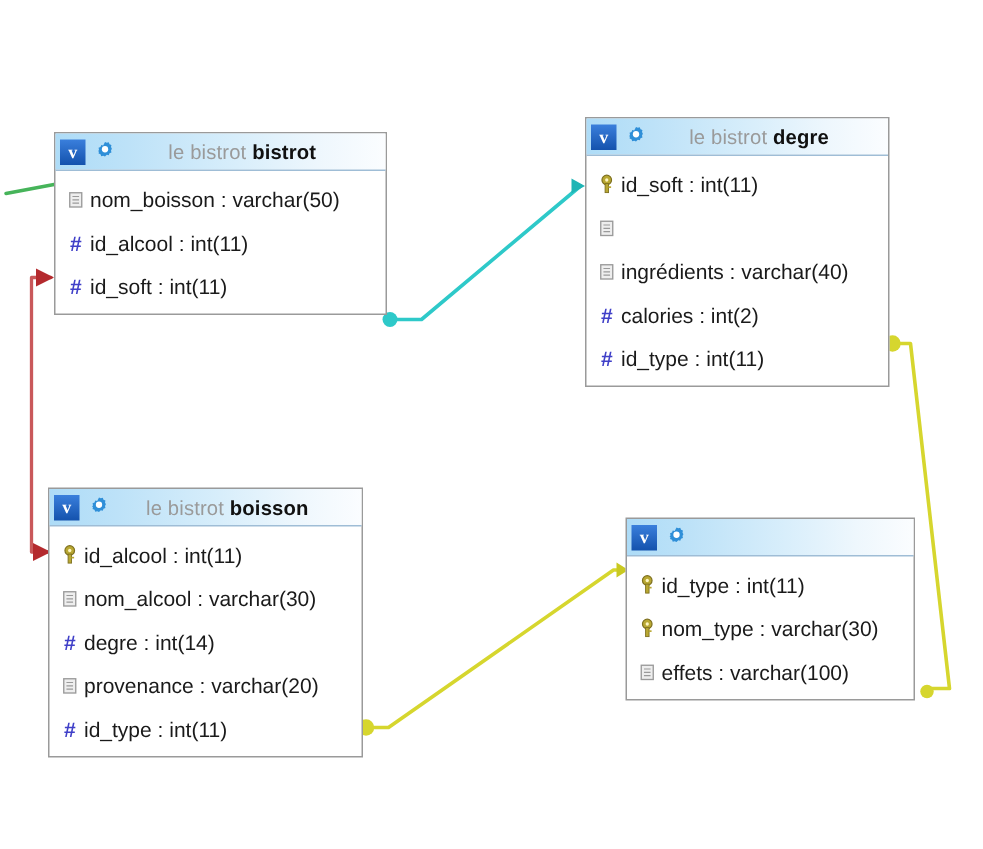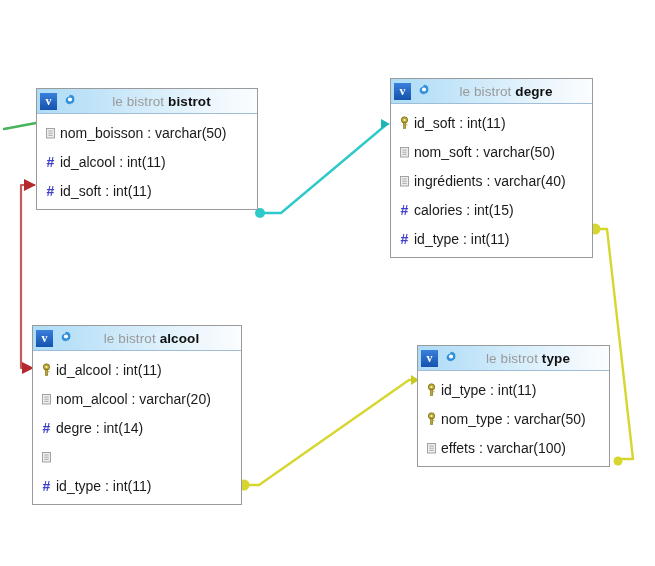--- a/index.html
+++ b/index.html
@@ -200,122 +200,118 @@
         </svg>
         <span class="col-text">id_soft : int(11)</span>
       </div>
       <div class="tbl-row">
         <svg class="col-icon" viewBox="0 0 13 14">
           <rect x="2.5" y="2.5" width="8" height="9.5" fill="#eeeeee" stroke="#9a9a9a" stroke-width="0.9"></rect>
           <line x1="4.3" y1="5" x2="8.7" y2="5" stroke="#9a9a9a" stroke-width="0.8"></line>
           <line x1="4.3" y1="7.2" x2="8.7" y2="7.2" stroke="#9a9a9a" stroke-width="0.8"></line>
           <line x1="4.3" y1="9.4" x2="8.7" y2="9.4" stroke="#9a9a9a" stroke-width="0.8"></line>
         </svg>
-        <span class="col-text">nom_soft : varchar(50)</span>
       </div>
       <div class="tbl-row">
         <svg class="col-icon" viewBox="0 0 13 14">
           <rect x="2.5" y="2.5" width="8" height="9.5" fill="#eeeeee" stroke="#9a9a9a" stroke-width="0.9"></rect>
           <line x1="4.3" y1="5" x2="8.7" y2="5" stroke="#9a9a9a" stroke-width="0.8"></line>
           <line x1="4.3" y1="7.2" x2="8.7" y2="7.2" stroke="#9a9a9a" stroke-width="0.8"></line>
           <line x1="4.3" y1="9.4" x2="8.7" y2="9.4" stroke="#9a9a9a" stroke-width="0.8"></line>
         </svg>
         <span class="col-text">ingrédients : varchar(40)</span>
       </div>
       <div class="tbl-row">
         <span class="col-hash">#</span>
-        <span class="col-text">calories : int(15)</span>
+        <span class="col-text">calories : int(2)</span>
       </div>
       <div class="tbl-row">
         <span class="col-hash">#</span>
         <span class="col-text">id_type : int(11)</span>
       </div>
     </div>
   </div>
 
   <div class="table-card" style="left:32px; top:325px; width:210px;">
     <div class="tbl-header">
       <div class="hdr-badge">v</div>
       <svg class="hdr-gear" viewBox="0 0 16 16">
         <path d="M8 1.6l1.2.6 1.3-.3.5 1.3 1.3.5-.3 1.3.6 1.2-.6 1.2.3 1.3-1.3.5-.5 1.3-1.3-.3L8 11.4l-1.2-.6-1.3.3-.5-1.3-1.3-.5.3-1.3L3.4 8l.6-1.2-.3-1.3 1.3-.5.5-1.3 1.3.3z" fill="#2f8fd8"></path>
         <circle cx="8" cy="6.5" r="2.1" fill="#ffffff"></circle>
       </svg>
       <div class="hdr-title">
         <span class="hdr-schema">le bistrot</span>
-        <span class="hdr-name">alcool</span>
+        <span class="hdr-name">boisson</span>
       </div>
     </div>
     <div class="tbl-body">
       <div class="tbl-row">
         <svg class="col-icon" viewBox="0 0 13 14">
           <circle cx="6.5" cy="4" r="3.2" fill="#b9a832" stroke="#7e7020" stroke-width="0.8"></circle>
           <circle cx="6.5" cy="4" r="1.1" fill="#fdf5c0"></circle>
           <rect x="5.4" y="6.4" width="2.3" height="6" fill="#b9a832" stroke="#7e7020" stroke-width="0.6"></rect>
           <rect x="7.6" y="8.2" width="1.8" height="1.1" fill="#b9a832"></rect>
         </svg>
         <span class="col-text">id_alcool : int(11)</span>
       </div>
       <div class="tbl-row">
         <svg class="col-icon" viewBox="0 0 13 14">
           <rect x="2.5" y="2.5" width="8" height="9.5" fill="#eeeeee" stroke="#9a9a9a" stroke-width="0.9"></rect>
           <line x1="4.3" y1="5" x2="8.7" y2="5" stroke="#9a9a9a" stroke-width="0.8"></line>
           <line x1="4.3" y1="7.2" x2="8.7" y2="7.2" stroke="#9a9a9a" stroke-width="0.8"></line>
           <line x1="4.3" y1="9.4" x2="8.7" y2="9.4" stroke="#9a9a9a" stroke-width="0.8"></line>
         </svg>
-        <span class="col-text">nom_alcool : varchar(20)</span>
+        <span class="col-text">nom_alcool : varchar(30)</span>
       </div>
       <div class="tbl-row">
         <span class="col-hash">#</span>
         <span class="col-text">degre : int(14)</span>
       </div>
       <div class="tbl-row">
         <svg class="col-icon" viewBox="0 0 13 14">
           <rect x="2.5" y="2.5" width="8" height="9.5" fill="#eeeeee" stroke="#9a9a9a" stroke-width="0.9"></rect>
           <line x1="4.3" y1="5" x2="8.7" y2="5" stroke="#9a9a9a" stroke-width="0.8"></line>
           <line x1="4.3" y1="7.2" x2="8.7" y2="7.2" stroke="#9a9a9a" stroke-width="0.8"></line>
           <line x1="4.3" y1="9.4" x2="8.7" y2="9.4" stroke="#9a9a9a" stroke-width="0.8"></line>
         </svg>
+        <span class="col-text">provenance : varchar(20)</span>
       </div>
       <div class="tbl-row">
         <span class="col-hash">#</span>
         <span class="col-text">id_type : int(11)</span>
       </div>
     </div>
   </div>
 
   <div class="table-card" style="left:417px; top:345px; width:193px;">
     <div class="tbl-header">
       <div class="hdr-badge">v</div>
       <svg class="hdr-gear" viewBox="0 0 16 16">
         <path d="M8 1.6l1.2.6 1.3-.3.5 1.3 1.3.5-.3 1.3.6 1.2-.6 1.2.3 1.3-1.3.5-.5 1.3-1.3-.3L8 11.4l-1.2-.6-1.3.3-.5-1.3-1.3-.5.3-1.3L3.4 8l.6-1.2-.3-1.3 1.3-.5.5-1.3 1.3.3z" fill="#2f8fd8"></path>
         <circle cx="8" cy="6.5" r="2.1" fill="#ffffff"></circle>
       </svg>
-      <div class="hdr-title">
-        <span class="hdr-schema">le bistrot</span>
-        <span class="hdr-name">type</span>
-      </div>
     </div>
     <div class="tbl-body">
       <div class="tbl-row">
         <svg class="col-icon" viewBox="0 0 13 14">
           <circle cx="6.5" cy="4" r="3.2" fill="#b9a832" stroke="#7e7020" stroke-width="0.8"></circle>
           <circle cx="6.5" cy="4" r="1.1" fill="#fdf5c0"></circle>
           <rect x="5.4" y="6.4" width="2.3" height="6" fill="#b9a832" stroke="#7e7020" stroke-width="0.6"></rect>
           <rect x="7.6" y="8.2" width="1.8" height="1.1" fill="#b9a832"></rect>
         </svg>
         <span class="col-text">id_type : int(11)</span>
       </div>
       <div class="tbl-row">
         <svg class="col-icon" viewBox="0 0 13 14">
           <circle cx="6.5" cy="4" r="3.2" fill="#b9a832" stroke="#7e7020" stroke-width="0.8"></circle>
           <circle cx="6.5" cy="4" r="1.1" fill="#fdf5c0"></circle>
           <rect x="5.4" y="6.4" width="2.3" height="6" fill="#b9a832" stroke="#7e7020" stroke-width="0.6"></rect>
           <rect x="7.6" y="8.2" width="1.8" height="1.1" fill="#b9a832"></rect>
         </svg>
-        <span class="col-text">nom_type : varchar(50)</span>
+        <span class="col-text">nom_type : varchar(30)</span>
       </div>
       <div class="tbl-row">
         <svg class="col-icon" viewBox="0 0 13 14">
           <rect x="2.5" y="2.5" width="8" height="9.5" fill="#eeeeee" stroke="#9a9a9a" stroke-width="0.9"></rect>
           <line x1="4.3" y1="5" x2="8.7" y2="5" stroke="#9a9a9a" stroke-width="0.8"></line>
           <line x1="4.3" y1="7.2" x2="8.7" y2="7.2" stroke="#9a9a9a" stroke-width="0.8"></line>
           <line x1="4.3" y1="9.4" x2="8.7" y2="9.4" stroke="#9a9a9a" stroke-width="0.8"></line>
         </svg>
         <span class="col-text">effets : varchar(100)</span>
       </div>

